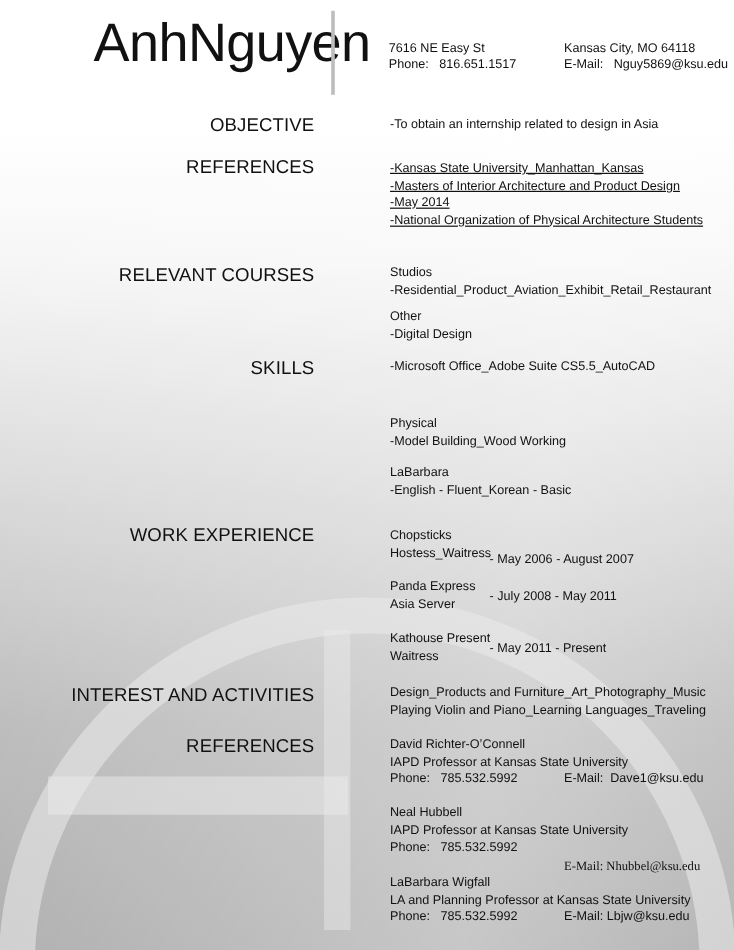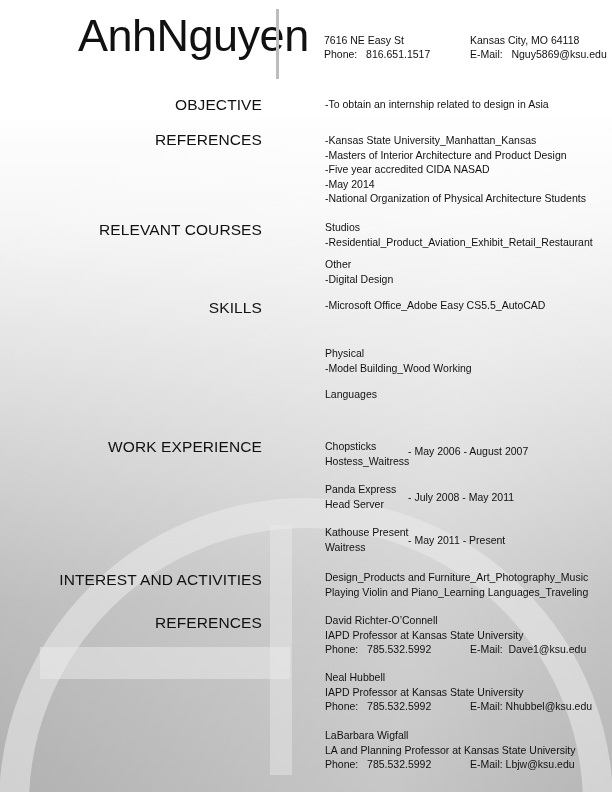--- a/index.html
+++ b/index.html
@@ -48,61 +48,61 @@
     <span>E-Mail:</span>&nbsp;&nbsp;&nbsp;<span>Nguy5869@ksu.edu</span>
   </span>
 </div>
 
 <div class="abs heading" style="top:96px;">OBJECTIVE</div>
 <div class="abs body" style="top:97px;">
   <span class="row">-To obtain an internship related to design in Asia</span>
 </div>
 
 <div class="abs heading" style="top:131px;">REFERENCES</div>
-<div class="abs body" style="top:133px;">
+<div class="abs body" style="top:133px;text-decoration:underline;">
   <span class="row">-Kansas State University_Manhattan_Kansas</span>
   <span class="row">-Masters of Interior Architecture and Product Design</span>
-  <span class="row">-Five year accredited CIDA NASAD</span>
   <span class="row">-May 2014</span>
   <span class="row">-National Organization of Physical Architecture Students</span>
 </div>
 
 <div class="abs heading" style="top:221px;">RELEVANT COURSES</div>
 <div class="abs body" style="top:220px;">
   <span class="row">Studios</span>
   <span class="row">-Residential_Product_Aviation_Exhibit_Retail_Restaurant</span>
 </div>
 <div class="abs body" style="top:257px;">
   <span class="row">Other</span>
   <span class="row">-Digital Design</span>
 </div>
 
 <div class="abs heading" style="top:299px;">SKILLS</div>
 <div class="abs body" style="top:298px;">
-  <span class="row">-Microsoft Office_Adobe Easy CS5.5_AutoCAD</span>
+  <span class="row">-Microsoft Office_Adobe Suite CS5.5_AutoCAD</span>
 </div>
 <div class="abs body" style="top:346px;">
   <span class="row">Physical</span>
   <span class="row">-Model Building_Wood Working</span>
 </div>
 <div class="abs body" style="top:387px;">
-  <span class="row">Languages</span>
+  <span class="row">LaBarbara</span>
+  <span class="row">-English - Fluent_Korean - Basic</span>
 </div>
 
 <div class="abs heading" style="top:438px;">WORK EXPERIENCE</div>
 
 <div class="abs body" style="top:439px;">
   <span class="row">Chopsticks</span>
   <span class="row">Hostess_Waitress</span>
 </div>
-<div class="abs body" style="left:408px; top:444px;">- May 2006 - August 2007</div>
+<div class="abs body" style="left:408px; top:459px;">- May 2006 - August 2007</div>
 
 <div class="abs body" style="top:482px;">
   <span class="row">Panda Express</span>
-  <span class="row">Head Server</span>
+  <span class="row">Asia Server</span>
 </div>
 <div class="abs body" style="left:408px; top:490px;">- July 2008 - May 2011</div>
 
 <div class="abs body" style="top:525px;">
   <span class="row">Kathouse Present</span>
   <span class="row">Waitress</span>
 </div>
 <div class="abs body" style="left:408px; top:533px;">- May 2011 - Present</div>
 
 <div class="abs heading" style="top:571px;">INTEREST AND ACTIVITIES</div>
@@ -124,21 +124,21 @@
   <span>E-Mail:</span>&nbsp;&nbsp;<span>Dave1@ksu.edu</span>
 </div>
 
 <div class="abs body" style="top:670px;">
   <span class="row">Neal Hubbell</span>
   <span class="row">IAPD Professor at Kansas State University</span>
   <span class="row">
     <span>Phone:</span>&nbsp;&nbsp;&nbsp;<span>785.532.5992</span>
   </span>
 </div>
-<div class="abs body" style="left:470px; top:699px;">
+<div class="abs body" style="left:470px; top:716px;font-family:Liberation Serif, serif;">
   <span>E-Mail:</span>&nbsp;<span>Nhubbel@ksu.edu</span>
 </div>
 
 <div class="abs body" style="top:728px;">
   <span class="row">LaBarbara Wigfall</span>
   <span class="row">LA and Planning Professor at Kansas State University</span>
   <span class="row">
     <span>Phone:</span>&nbsp;&nbsp;&nbsp;<span>785.532.5992</span>
   </span>
 </div>

